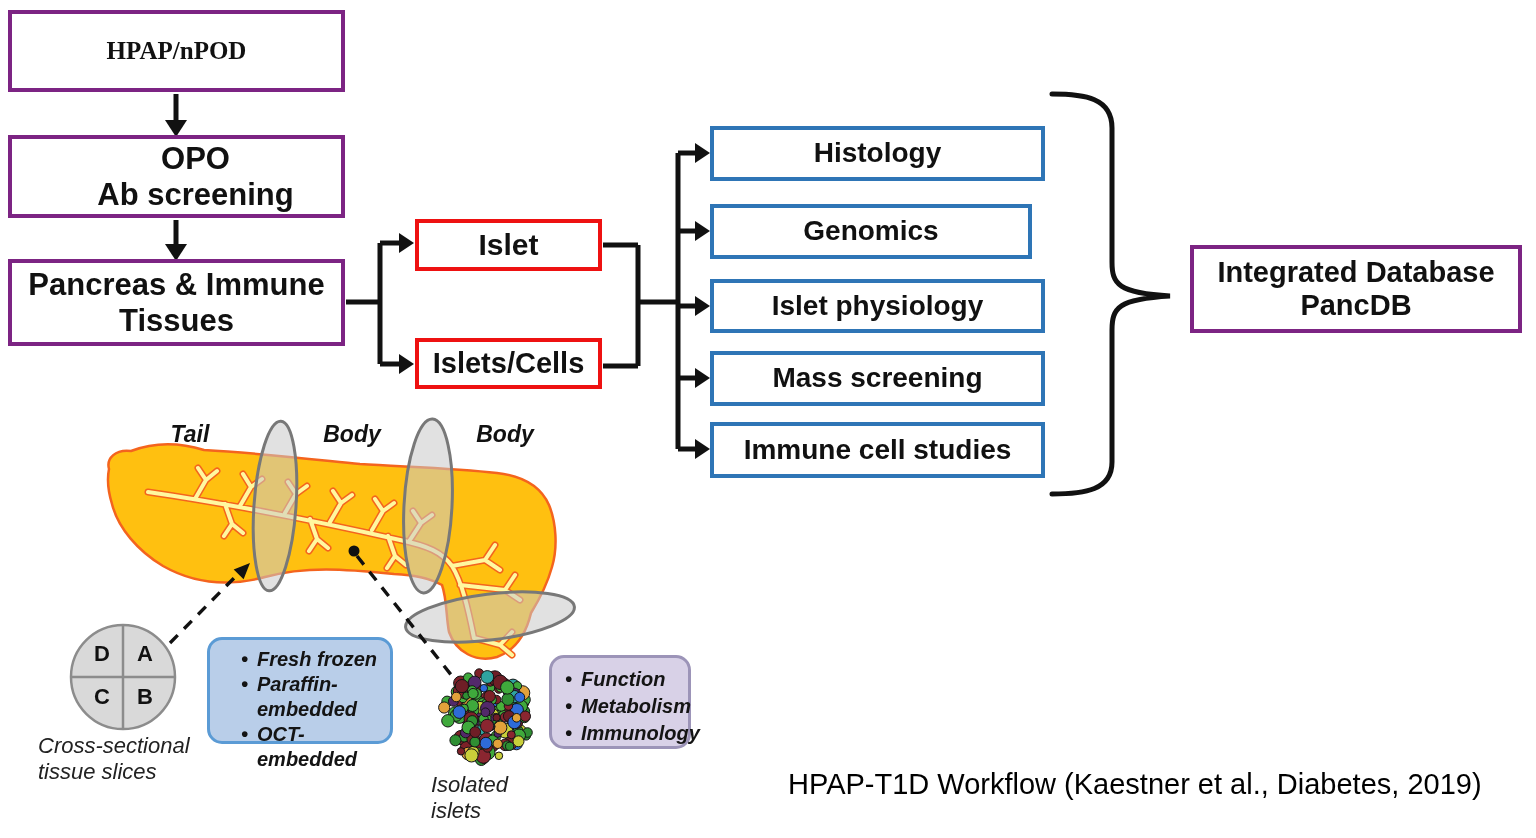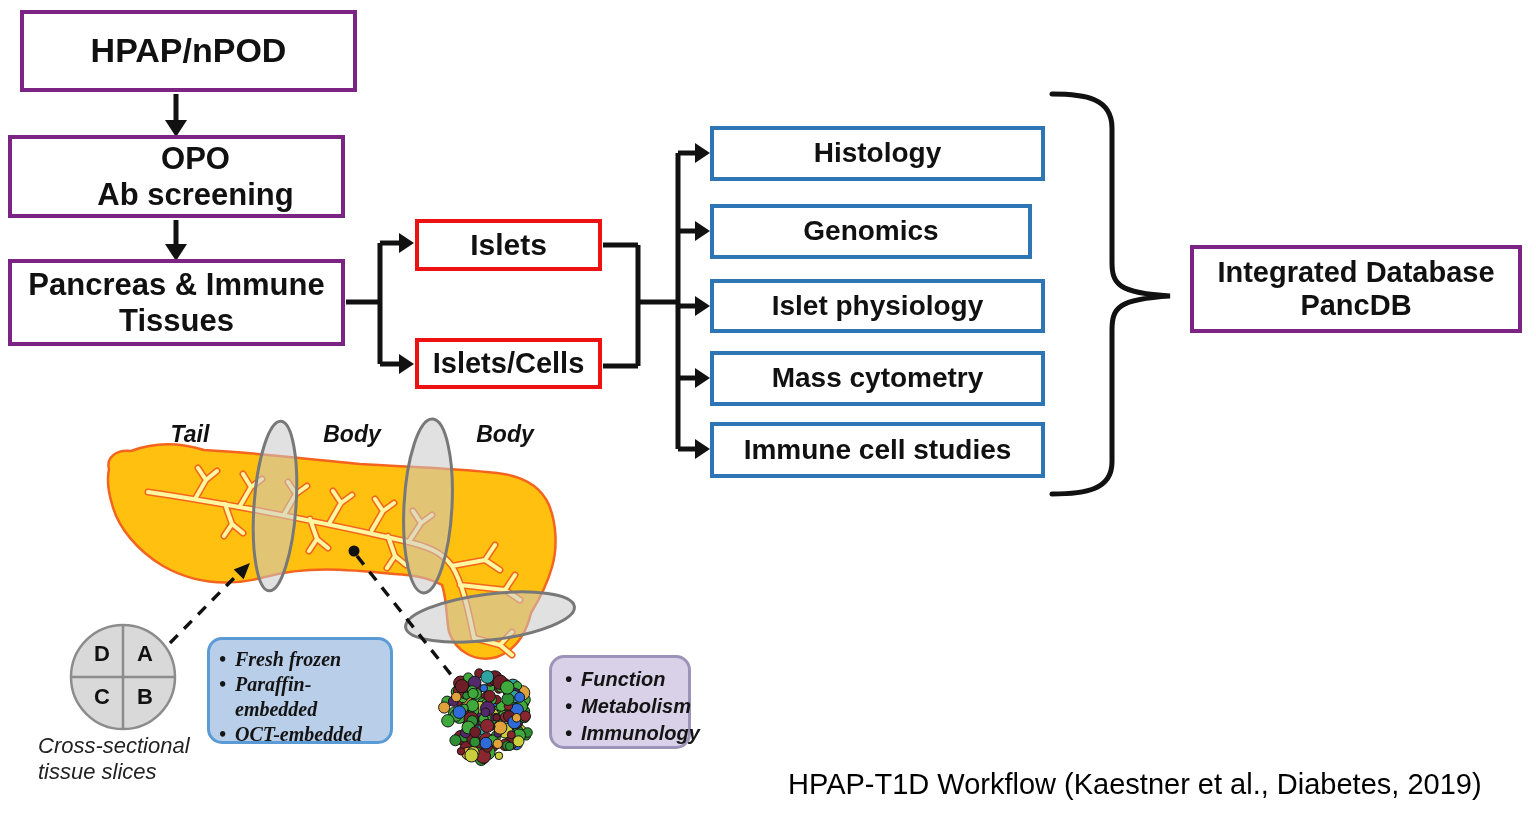--- a/index.html
+++ b/index.html
@@ -13,21 +13,21 @@
   .bbox{border:4px solid var(--blue);font-size:28px;}
   .lbl-it{position:absolute;font-weight:bold;font-style:italic;text-align:center;}
   .cap-it{position:absolute;font-style:italic;color:#222;line-height:1.16;}
   .quad-letter{position:absolute;font-weight:bold;font-size:22px;width:30px;text-align:center;}
   .panel{position:absolute;box-sizing:border-box;border-radius:15px;font-weight:bold;font-style:italic;
          font-size:20px;color:#141414;}
   .panel ul{list-style:none;margin:0;padding:0;}
   .panel li{position:relative;padding-left:21px;}
   .panel li::before{content:"\2022";position:absolute;left:5px;}
   .blue-panel{background:var(--blue_panel_fill);border:3px solid var(--blue_panel_border);
-              padding:7px 8px 0 4px;line-height:25px;font-family:Liberation Serif, serif;}
+              padding:7px 8px 0 26px;line-height:25px;}
   .purple-panel{background:var(--purple_panel_fill);border:3px solid var(--purple_panel_border);
                 padding:8px 16px 0 8px;line-height:27px;}
   .connector{stroke:var(--line_black);stroke-width:5;fill:none;}
   .arrowhead{fill:var(--line_black);stroke:none;}
   .brace{stroke:var(--line_black);stroke-width:5;fill:none;stroke-linecap:round;}
   .pancreas-body{fill:var(--pancreas_fill);stroke:var(--pancreas_stroke);stroke-width:2.5;}
   .duct-under{stroke:var(--pancreas_stroke);stroke-width:7;fill:none;stroke-linecap:round;stroke-linejoin:round;}
   .duct-over{stroke:var(--duct_fill);stroke-width:4;fill:none;stroke-linecap:round;stroke-linejoin:round;}
   .slice{fill:var(--slice_fill);fill-opacity:.55;stroke:var(--slice_stroke);stroke-width:3;}
   .quad-circle{fill:var(--quad_fill);stroke:var(--quad_stroke);stroke-width:2.5;}
@@ -272,70 +272,71 @@
       <polygon class="arrowhead" points="695,296 695,316 710,306"></polygon>
       <line class="connector" x1="678" y1="378" x2="696" y2="378"></line>
       <polygon class="arrowhead" points="695,368 695,388 710,378"></polygon>
       <line class="connector" x1="678" y1="449" x2="696" y2="449"></line>
       <polygon class="arrowhead" points="695,439 695,459 710,449"></polygon>
     </g>
 
     <path class="brace" d="M1052 94 C1085 94 1112 98 1112 128 L1112 262 C1112 284 1118 293 1170 296 C1118 299 1112 308 1112 330 L1112 462 C1112 490 1085 494 1052 494"></path>
   </svg>
 
-  <div class="box pbox" style="left:20px;top:10px;width:337px;height:82px;font-size:34px;">
+  <div class="box pbox" style="left:8px;top:10px;width:337px;height:82px;font-size:25px;font-family:Liberation Serif, serif;">
     <span>HPAP/nPOD</span>
   </div>
   <div class="box pbox" style="left:8px;top:135px;width:337px;height:83px;font-size:31px;padding-left:38px;">
     <span>OPO</span>
     <span>Ab screening</span>
   </div>
   <div class="box pbox" style="left:8px;top:259px;width:337px;height:87px;font-size:31px;">
     <span>Pancreas &amp; Immune</span>
     <span>Tissues</span>
   </div>
 
   <div class="box rbox" style="left:415px;top:219px;width:187px;height:52px;">
-    <span>Islets</span>
+    <span>Islet</span>
   </div>
   <div class="box bbox" style="left:710px;top:126px;width:335px;height:55px;">
     <span>Histology</span>
   </div>
 
   <div class="box rbox" style="left:415px;top:338px;width:187px;height:51px;font-size:29px;">
     <span>Islets/Cells</span>
   </div>
   <div class="box bbox" style="left:710px;top:204px;width:322px;height:55px;">
     <span>Genomics</span>
   </div>
   <div class="box bbox" style="left:710px;top:279px;width:335px;height:54px;text-align:right;">
     <span>Islet physiology</span>
   </div>
   <div class="box bbox" style="left:710px;top:351px;width:335px;height:55px;">
-    <span>Mass cytometry</span>
+    <span>Mass screening</span>
   </div>
   <div class="box bbox" style="left:710px;top:422px;width:335px;height:56px;">
     <span>Immune cell studies</span>
   </div>
 
   <div class="box pbox" style="left:1190px;top:245px;width:332px;height:88px;font-size:29px;">
     <span>Integrated Database</span>
     <span>PancDB</span>
   </div>
 
   <div class="lbl-it" style="left:140px;top:421px;width:100px;font-size:23px;">Tail</div>
   <div class="lbl-it" style="left:302px;top:421px;width:100px;font-size:23px;">Body</div>
   <div class="lbl-it" style="left:455px;top:421px;width:100px;font-size:23px;">Body</div>
 
   <div class="quad-letter" style="left:87px;top:641px;">D</div>
   <div class="quad-letter" style="left:130px;top:641px;">A</div>
   <div class="quad-letter" style="left:87px;top:684px;">C</div>
   <div class="quad-letter" style="left:130px;top:684px;">B</div>
 
   <div class="cap-it" style="left:38px;top:733px;width:172px;font-size:22px;">Cross-sectional tissue slices</div>
+  <div class="cap-it" style="left:431px;top:772px;width:112px;font-size:22px;">Isolated islets</div>
 
   <div class="panel blue-panel" style="left:207px;top:637px;width:186px;height:107px;">
     <ul>
       <li>Fresh frozen</li>
       <li>Paraffin-embedded</li>
       <li>OCT-embedded</li>
     </ul>
   </div>
   <div class="panel purple-panel" style="left:549px;top:655px;width:142px;height:94px;">
     <ul>

